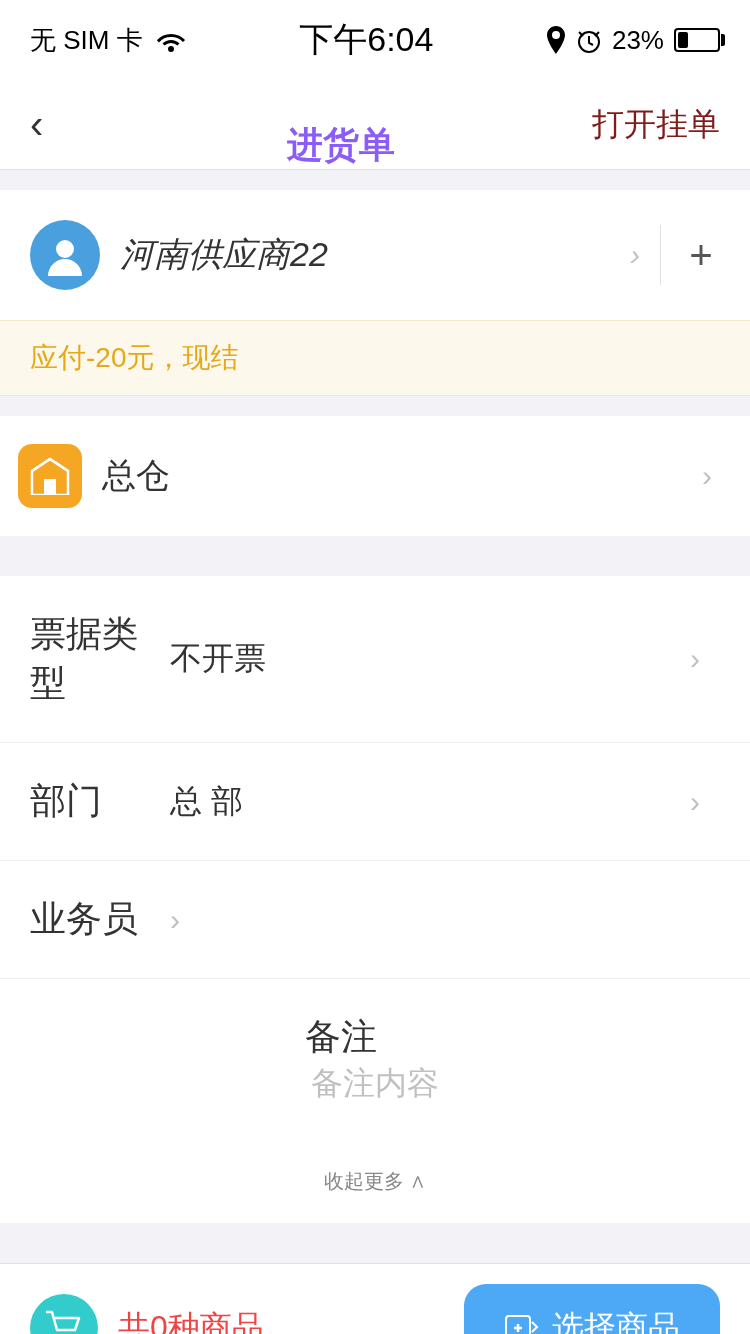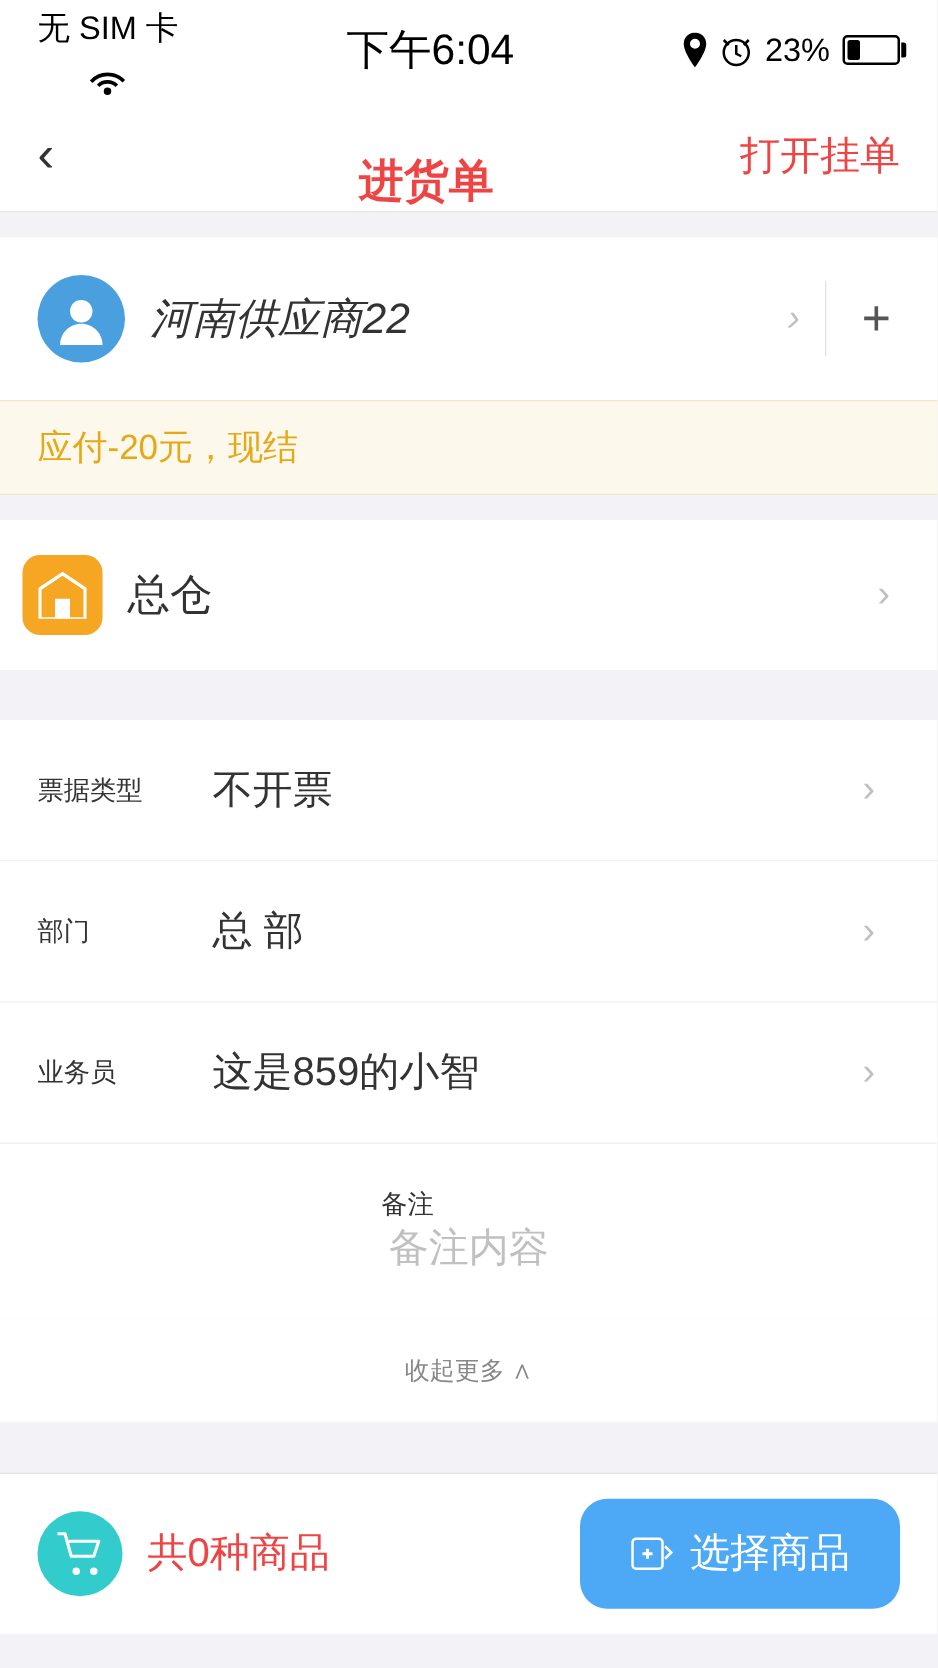--- a/index.html
+++ b/index.html
@@ -18,21 +18,21 @@
       width: 750px;
       height: 80px;
       background: #fff;
       display: flex;
       align-items: center;
       justify-content: space-between;
       padding: 0 30px;
       font-size: 28px;
       color: #000;
     }
-    .status-left { display: flex; align-items: center; gap: 12px; font-size: 26px; flex-direction: column; }
+    .status-left { display: flex; align-items: center; gap: 12px; font-size: 26px; }
     .status-center { font-size: 34px; font-weight: 500; }
     .status-right { display: flex; align-items: center; gap: 10px; font-size: 26px; }
     .battery-icon {
       width: 46px; height: 24px; border: 2px solid #000; border-radius: 4px; position: relative;
       display: inline-flex; align-items: center;
     }
     .battery-icon::after {
       content: ''; position: absolute; right: -7px; top: 50%; transform: translateY(-50%);
       width: 4px; height: 12px; background: #000; border-radius: 0 2px 2px 0;
     }
@@ -48,22 +48,22 @@
       justify-content: space-between;
       padding: 0 30px;
       border-bottom: 1px solid #e0e0e0;
     }
     .nav-back {
       font-size: 40px;
       color: #333;
       cursor: pointer;
       width: 60px;
     }
-    .nav-title { font-size: 36px; font-weight: 600; color: #ef4444; margin-top: 41px; }
-    .nav-action { font-size: 32px; color: #ef4444; cursor: pointer; text-align: center; }
+    .nav-title { font-size: 36px; font-weight: 600; color: #8b5cf6; margin-top: 41px; }
+    .nav-action { font-size: 32px; color: #7f1d1d; cursor: pointer; text-align: center; }
 
     
     .section-divider {
       height: 20px;
       background: #f2f2f7;
     }
 
     
     .card-section {
       background: #fff;
@@ -143,21 +143,21 @@
     }
     .form-row {
       display: flex;
       align-items: center;
       padding: 34px 30px;
       border-bottom: 1px solid #f0f0f0;
       cursor: pointer;
     }
     .form-row:last-child { border-bottom: none; }
     .form-label {
-      font-size: 21px;
+      font-size: 36px;
       color: #333;
       width: 140px;
       flex-shrink: 0;
     }
     .form-value {
       flex: 1;
       font-size: 32px;
       color: #333;
     }
     .form-value.placeholder {
@@ -301,21 +301,20 @@
   </div>
 
   <div class="form-row">
     <span class="form-label">部门</span>
     <span class="form-value">总 部</span>
     <span class="chevron-right">›</span>
   </div>
 
   <div class="form-row">
     <span class="form-label">业务员</span>
-    <span class="form-value">这是859的小智</span>
     <span class="chevron-right">›</span>
   </div>
 
   <div class="form-row" style="border-bottom: none; flex-direction: column;">
     <span class="form-label">备注</span>
     <span class="form-value placeholder">备注内容</span>
   </div>
 </div>
 
 <div class="collapse-row">

